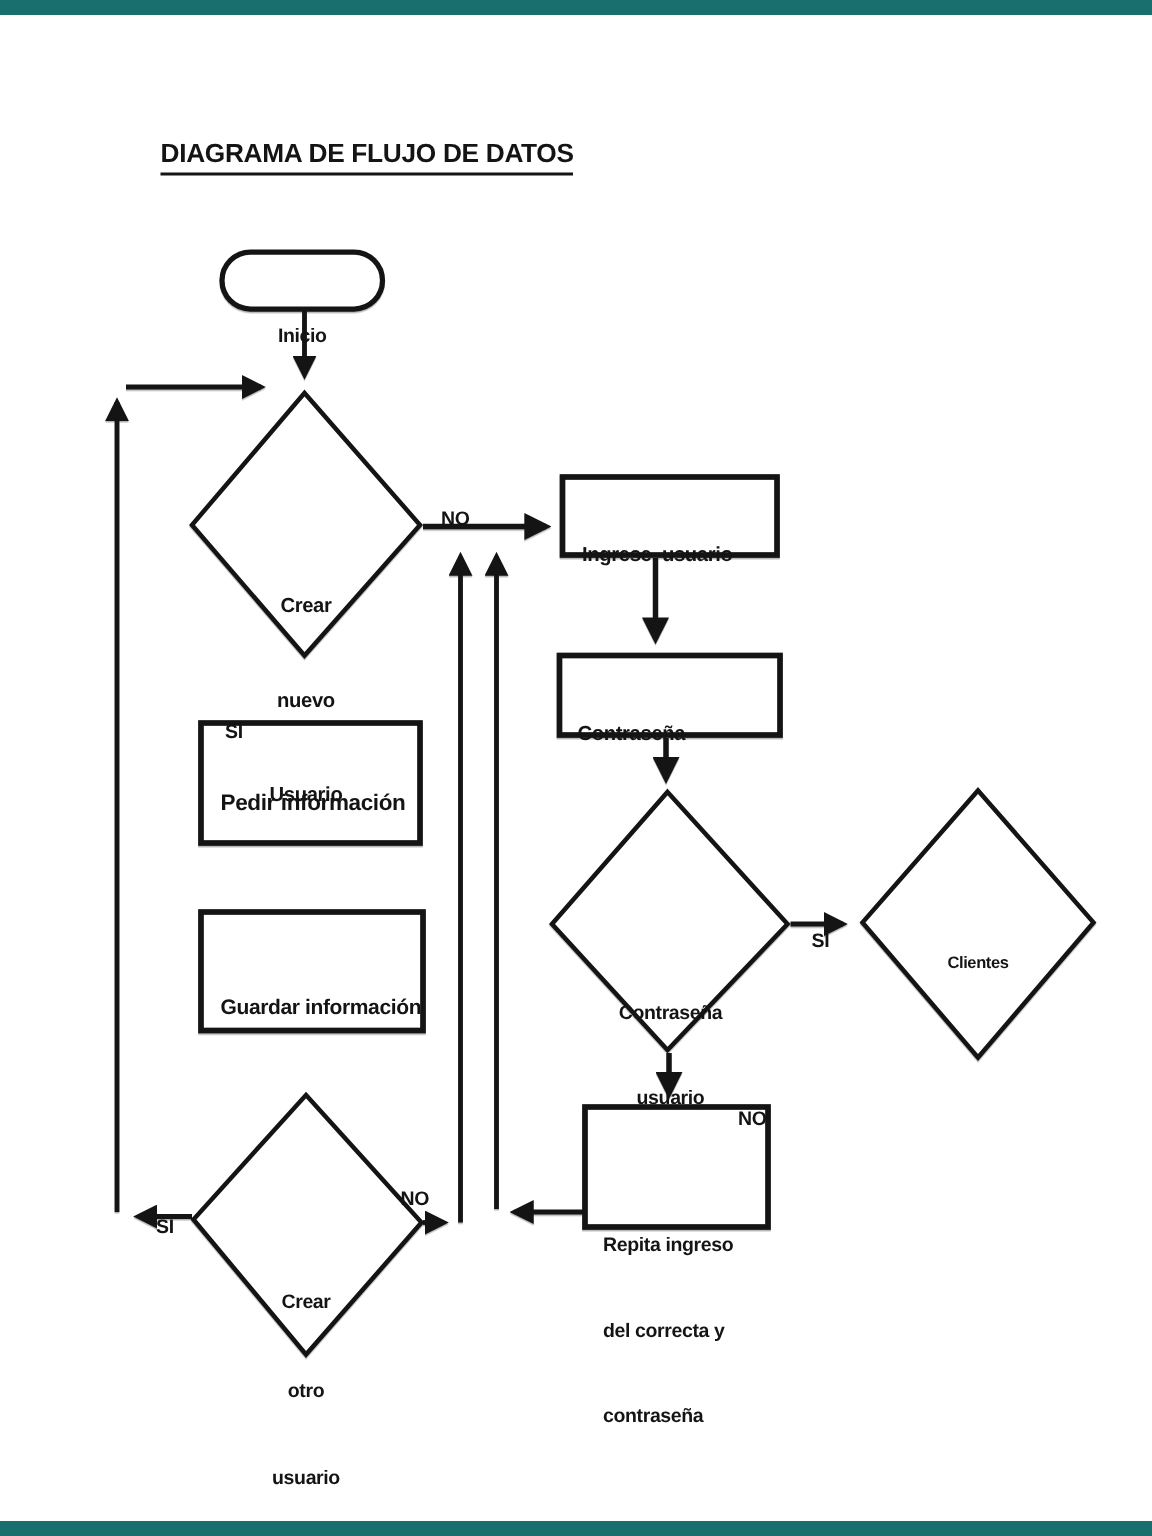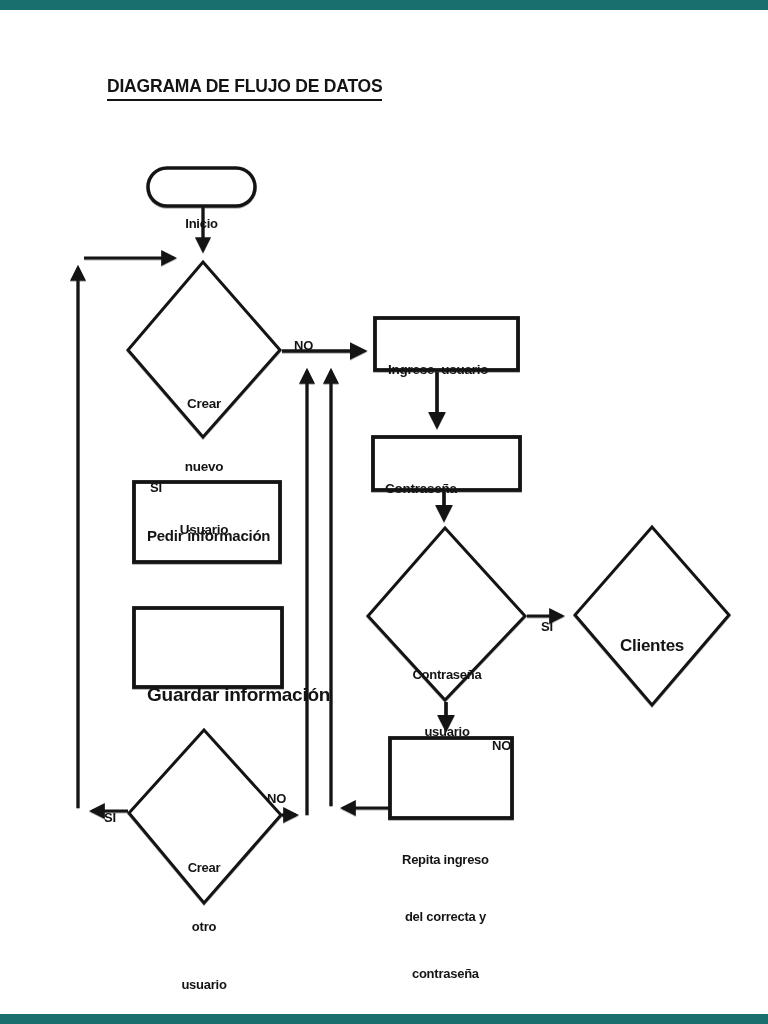--- a/index.html
+++ b/index.html
@@ -6,21 +6,21 @@
   * { margin:0; padding:0; box-sizing:border-box; }
   body {
     width:768px; height:1024px; position:relative; overflow:hidden;
     background:#ffffff; font-family:"Liberation Sans", sans-serif;
   }
   .edge-bar { position:absolute; left:0; width:768px; background:var(--edge-bar); }
   .edge-bar.top { top:0; height:10px; }
   .edge-bar.bottom { bottom:0; height:10px; }
 
   .page-title {
-    position:absolute; left:107px; top:76px;
+    position:absolute; left:107px; top:92px;
     font-size:17.5px; font-weight:bold; color:var(--ink);
     letter-spacing:-0.2px; display:inline-block;
     border-bottom:2.5px solid var(--ink); padding-bottom:2px;
   }
 
   svg.flow { position:absolute; left:0; top:0;
     filter:drop-shadow(0.8px 1.6px 0.5px rgba(0,0,0,0.30)); }
   svg.flow .shape { fill:#ffffff; stroke:var(--ink); }
   svg.flow .edge  { stroke:var(--ink); fill:none; }
 
@@ -82,31 +82,31 @@
 
 <div class="lbl" style="left:388px;top:326px;font-size:13.5px;">Ingrese  usuario</div>
 
 <div class="lbl" style="left:385px;top:445px;font-size:13.5px;">Contraseña</div>
 
 <div class="lbl center node-text" style="left:387px;top:591px;width:120px;line-height:19px;">
   <div>Contraseña</div>
   <div>usuario</div>
 </div>
 
-<div class="lbl center" style="left:592px;top:600px;width:120px;font-size:17px;">Clientes</div>
+<div class="lbl center" style="left:592px;top:600px;width:120px;font-size:11px;">Clientes</div>
 
-<div class="lbl node-text" style="left:402px;top:776px;line-height:19px;text-align:center;">
+<div class="lbl node-text" style="left:402px;top:746px;line-height:19px;">
   <div>Repita ingreso</div>
   <div>del correcta y</div>
   <div>contraseña</div>
 </div>
 
 <div class="lbl" style="left:147px;top:491px;font-size:15px;">Pedir información</div>
 
-<div class="lbl" style="left:147px;top:648px;font-size:19px;">Guardar información</div>
+<div class="lbl" style="left:147px;top:627px;font-size:14px;">Guardar información</div>
 
 <div class="lbl center node-text" style="left:145px;top:783px;width:118px;line-height:19.5px;">
   <div>Crear</div>
   <div>otro</div>
   <div>usuario</div>
 </div>
 
 <div class="lbl" style="left:294px;top:302px;">NO</div>
 <div class="lbl" style="left:150px;top:444px;">SI</div>
 <div class="lbl" style="left:541px;top:583px;">SI</div>

